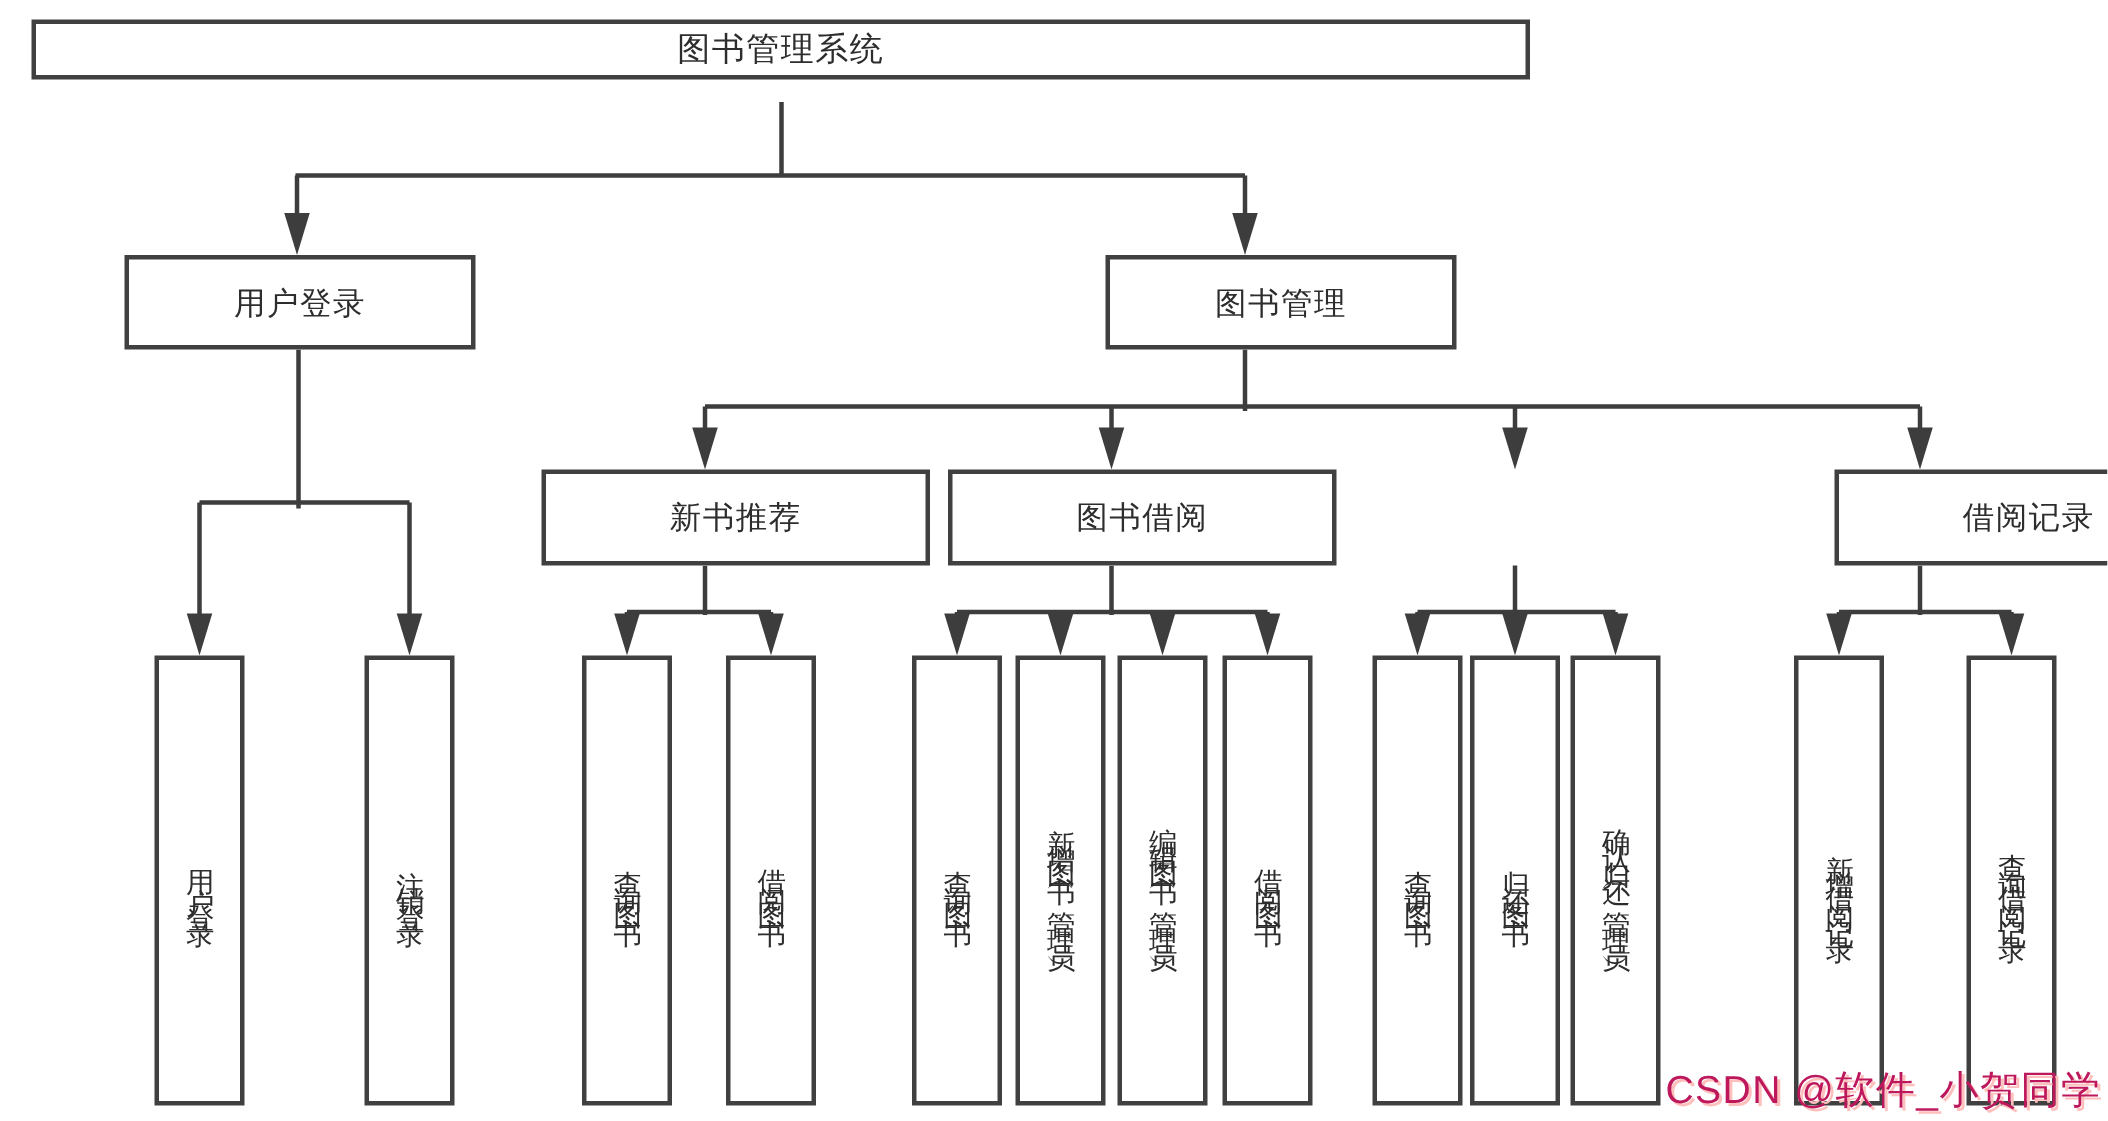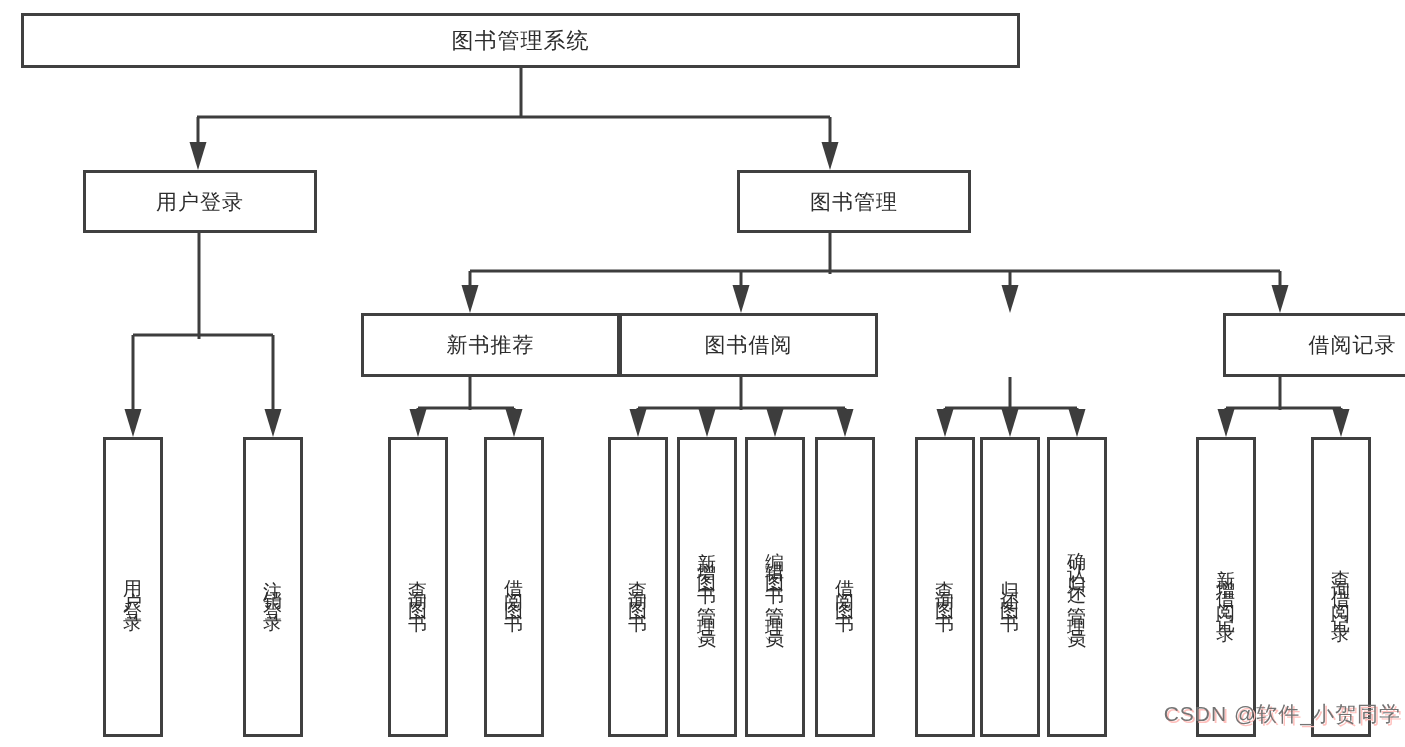--- a/index.html
+++ b/index.html
@@ -28,21 +28,21 @@
     background: #ffffff;
     border: 3px solid #404040;
     display: flex;
     align-items: center;
     justify-content: center;
     color: #2d2d2d;
     z-index: 2;
   }
   .root-box {
     left: 21px; top: 13px;
-    width: 999px; height: 55px;
+    width: 999px; height: 40px;
     font-size: 22px;
     letter-spacing: 1px;
   }
   .l2-box {
     top: 170px;
     width: 234px; height: 63px;
     font-size: 21px;
     letter-spacing: 1px;
   }
   .l3-box {
@@ -58,24 +58,24 @@
   }
   .v-label {
     writing-mode: vertical-rl;
     letter-spacing: 0.58em;
     line-height: 1;
     white-space: nowrap;
   }
   .watermark {
     position: absolute;
     right: 4px;
-    bottom: 19px;
+    bottom: 3px;
     z-index: 5;
-    font-size: 21px;
-    color: #737373;
+    font-size: 26px;
+    color: #be185d;
     text-shadow: 2px 2px 0 #ffc0bd;
     letter-spacing: 1px;
   }
 </style>
 </head>
 <body>
 
 <div class="canvas">
 
   <svg class="connectors" viewBox="0 0 1405 747" xmlns="http://www.w3.org/2000/svg" aria-hidden="true">
@@ -155,21 +155,21 @@
   <div class="box l2-box" style="left:83px;">
     <span>用户登录</span>
   </div>
   <div class="box l2-box" style="left:713px;margin-left:24px;">
     <span>图书管理</span>
   </div>
 
   <div class="box l3-box" style="left:361px;">
     <span>新书推荐</span>
   </div>
-  <div class="box l3-box" style="left:619px;">
+  <div class="box l3-box" style="left:632px;">
     <span>图书借阅</span>
   </div>
   <div class="box l3-box" style="left:1223px;">
     <span>借阅记录</span>
   </div>
 
   <div class="box leaf-box" style="left:103px;">
     <span class="v-label">用户登录</span>
   </div>
   <div class="box leaf-box" style="left:243px;">

